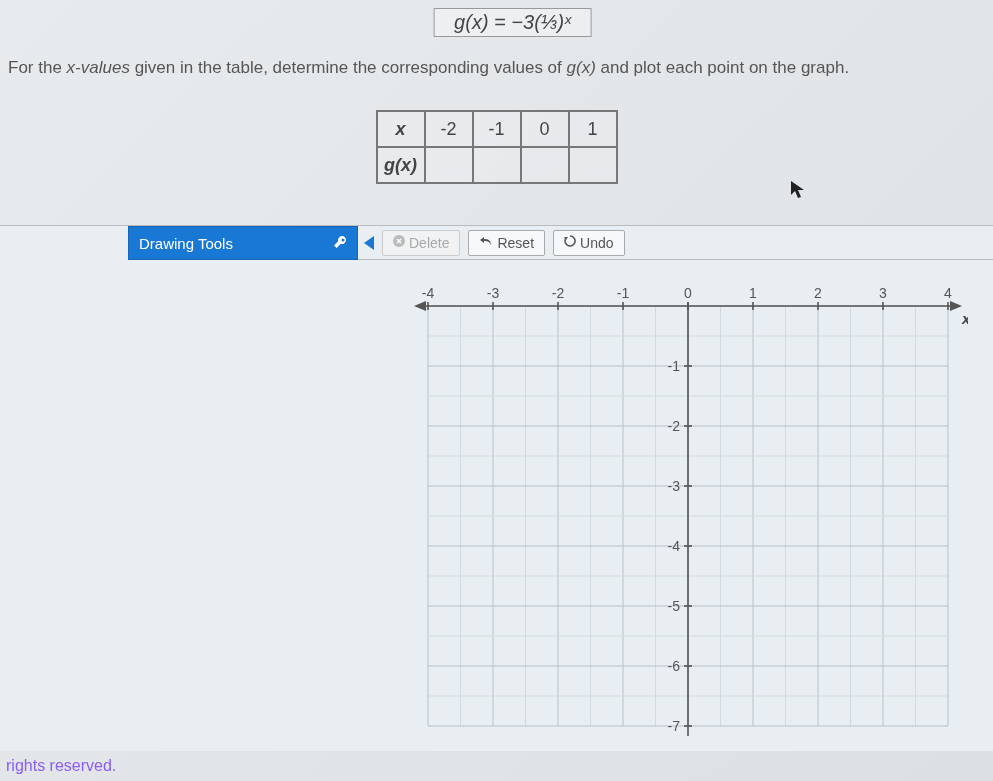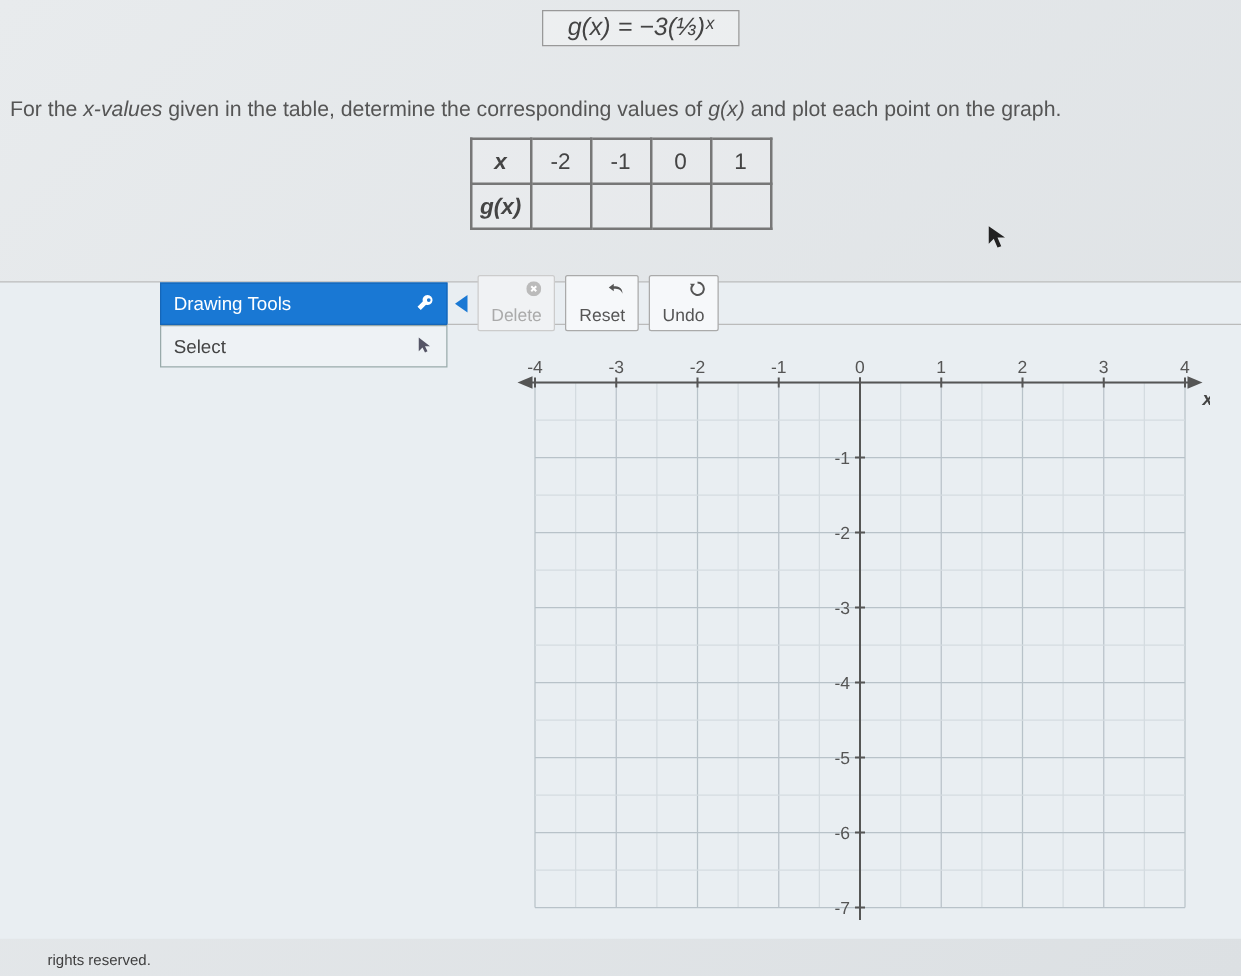--- a/index.html
+++ b/index.html
@@ -23,21 +23,20 @@
   background: rgba(255,255,255,0.3);
   font-style: italic;
   margin-left: 16px;
 }
 .instruction {
   position: absolute;
   top: 58px;
   left: 8px;
   font-size: 17px;
   color: #555;
-  margin-top: 20px;
 }
 .instruction .em { font-style: italic; }
 .table-wrap {
   position: absolute;
   top: 110px;
   left: 50%;
   transform: translateX(-50%);
 }
 table.values {
   border-collapse: collapse;
@@ -114,30 +113,29 @@
   border-bottom: 7px solid transparent;
   border-right: 10px solid #1978d4;
 }
 .hint-text {
   flex: 1;
   color: #1978d4;
   font-size: 15px;
 }
 .btn {
   display: flex;
-  align-items: flex-end;
+  align-items: flex-start;
   gap: 4px;
   border: 1px solid #aaa;
   background: #f6f8fa;
   padding: 4px 10px;
   font-size: 14px;
   border-radius: 2px;
   color: #555;
   cursor: pointer;
-  flex-direction: column;
 }
 .btn.disabled { color: #aaa; border-color: #ccc; background:#f0f2f4; cursor:default; }
 .btn .ic { font-size: 13px; }
 .graph-wrap {
   position: absolute;
   top: 40px;
   left: 50px;
   width: 560px;
   height: 480px;
 }
@@ -145,23 +143,22 @@
 .grid-line { stroke: #b8c2c9; stroke-width: 1; }
 .grid-line.minor { stroke: #d4dbe0; }
 .axis-line { stroke: #555; stroke-width: 1.6; }
 .tick-label { fill: #555; font-size: 14px; font-family: Arial; }
 .axis-label { fill: #444; font-size: 15px; font-style: italic; font-weight:bold; }
 .arrowhead { fill: #555; }
 .footer {
   position: absolute;
   bottom: 6px;
   left: 6px;
-  font-size: 12px;
-  color: #404040;
-  margin-left: 32px;
+  font-size: 16px;
+  color: #8b5cf6;
 }
 </style>
 </head>
 <body>
 
 <div class="formula-box">g(x) = −3(⅓)ˣ</div>
 
 <div class="instruction">
   <span>For the </span><span class="em">x-values</span><span> given in the table, determine the corresponding values of </span><span class="em">g(x)</span><span> and plot each point on the graph.</span>
 </div>
@@ -194,28 +191,20 @@
 </div>
 
 <div class="tool-panel">
 
   <div class="sidebar">
     <div class="tool-row active">
       <span>Drawing Tools</span>
       <span class="tool-icon">
         <svg width="14" height="14" viewBox="0 0 14 14">
             <path d="M9 1a4 4 0 0 0-3.8 5.2L1 10.4l2.6 2.6 4.2-4.2A4 4 0 1 0 9 1zm1 2.5a1.5 1.5 0 1 1 0 3 1.5 1.5 0 0 1 0-3z" fill="#fff"></path>
-          </svg>
-      </span>
-    </div>
-    <div class="tool-row">
-      <span>Select</span>
-      <span class="tool-icon">
-        <svg width="14" height="14" viewBox="0 0 14 14">
-            <path d="M2 1 L2 12 L5 9 L7 13 L9 12 L7 8 L11 8 Z" fill="#556"></path>
           </svg>
       </span>
     </div>
   </div>
 
   <div class="main-area">
     <div class="hint-bar">
       <div class="toggle-arrow"></div>
       <div class="btn disabled">
         <span class="ic">

